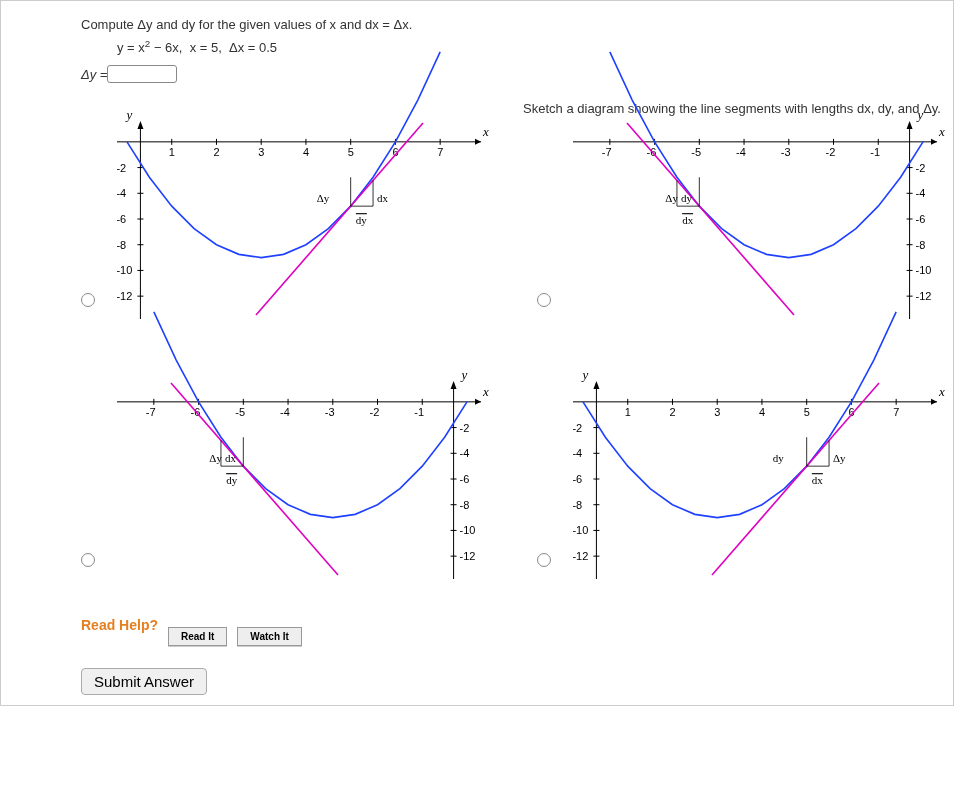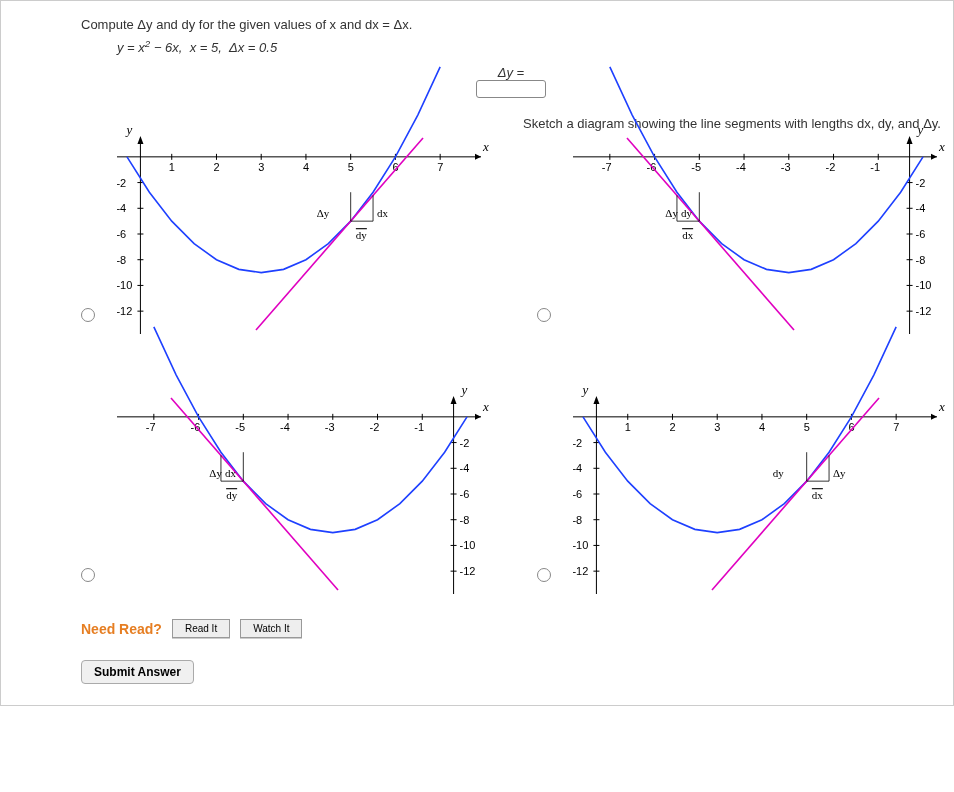--- a/index.html
+++ b/index.html
@@ -13,23 +13,23 @@
   }
   .page {
     width: 954px;
     height: 706px;
     position: relative;
     border: 1px solid #ccc;
     margin: 0 auto;
     padding: 16px 12px 8px 80px;
   }
   .problem-text { margin-bottom: 6px; }
-  .equation { font-style: italic; padding-left: 36px; margin: 4px 0 10px; }
+  .equation { padding-left: 36px; margin: 4px 0 10px; }
   .sup { vertical-align: super; font-size: 0.75em; }
-  .answer-row { display:flex; align-items:center; margin: 2px 0; font-style: italic; flex-direction: column; }
+  .answer-row { display:flex; align-items:center; margin: 2px 0; font-style: italic; }
   .answer-row input {
     width: 70px; height: 18px; border: 1px solid #888; border-radius: 3px;
     font-size: 12px; padding: 0 4px;
   }
   .sketch-text { margin: 18px 0 4px; text-align: right; }
   .chart-grid {
     display: grid;
     grid-template-columns: 26px 380px 50px 26px 380px;
     grid-template-rows: 200px 200px;
     row-gap: 60px;
@@ -38,26 +38,27 @@
   .radio-cell { align-self: end; padding-bottom: 10px; }
   .radio {
     width: 14px; height: 14px; border: 1.5px solid #888; border-radius: 50%;
     background: #fff; display:inline-block;
   }
   .need-help { margin-top: 24px; display:flex; align-items:center; gap:10px; }
   .need-help-label { color: #e67e22; font-weight: bold; font-size: 14px; }
   .help-btn {
     border: 1px solid #999; background: #eee; font-size: 10px;
     padding: 3px 12px; cursor: pointer; box-shadow: 0 1px 0 #ccc;
-    font-weight: normal;
+    font-weight: bold;
+    margin-top: 23px;
   }
   .submit-wrap { margin-top: 22px; }
   .submit-btn {
     border: 1px solid #aaa; background: #f0f0f0; border-radius: 4px;
-    padding: 4px 12px; font-size: 12px; cursor: pointer; font-weight: bold;
+    padding: 4px 12px; font-size: 15px; cursor: pointer;
   }
   svg { overflow: visible; }
   .axis { stroke: #000; stroke-width: 1; }
   .tick { stroke: #000; stroke-width: 1; }
   .ticklabel { font-size: 11px; font-family: Arial; fill: #000; }
   .axlabel { font-size: 13px; font-style: italic; font-family: 'Times New Roman', serif; fill: #000; }
   .parab { fill: none; stroke: #1e40ff; stroke-width: 1.6; }
   .tanl  { fill: none; stroke: #e000c0; stroke-width: 1.6; }
   .anno  { font-size: 11px; font-family: 'Times New Roman', serif; fill:#000; }
   .annoline { stroke:#000; stroke-width:0.8; }
@@ -253,21 +254,21 @@
           <line x1="266.0526315789474" y1="87.14285714285715" x2="266.0526315789474" y2="61.428571428571416" class="annoline"></line>
           <line x1="243.6842105263158" y1="87.14285714285715" x2="243.6842105263158" y2="58.21428571428572" class="annoline"></line>
           <text x="209.6842105263158" y="83.14285714285715" class="anno">dy</text>
           <text x="270.0526315789474" y="83.14285714285715" class="anno">Δy</text>
           <text x="248.86842105263162" y="105.14285714285715" class="anno" text-decoration="overline">dx</text>
         </svg></div>
 
   </div>
 
   <div class="need-help">
-    <span class="need-help-label">Need Read?</span>
+    <span class="need-help-label">Read Help?</span>
     <button class="help-btn">Read It</button>
     <button class="help-btn">Watch It</button>
   </div>
 
   <div class="submit-wrap">
     <button class="submit-btn">Submit Answer</button>
   </div>
 </div>
 
 </body></html>

